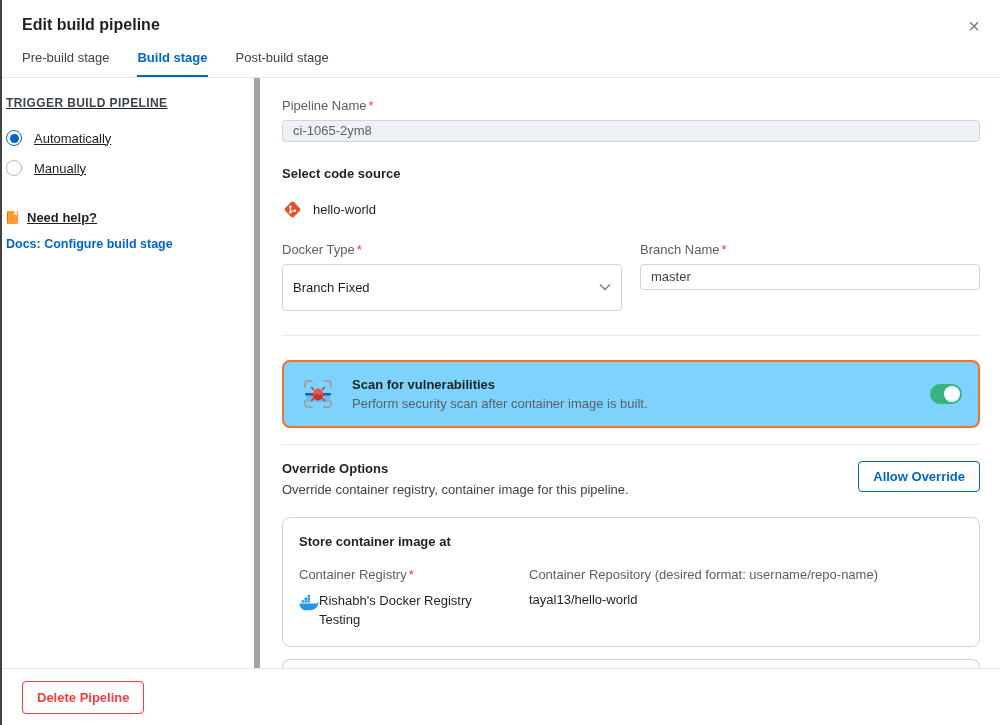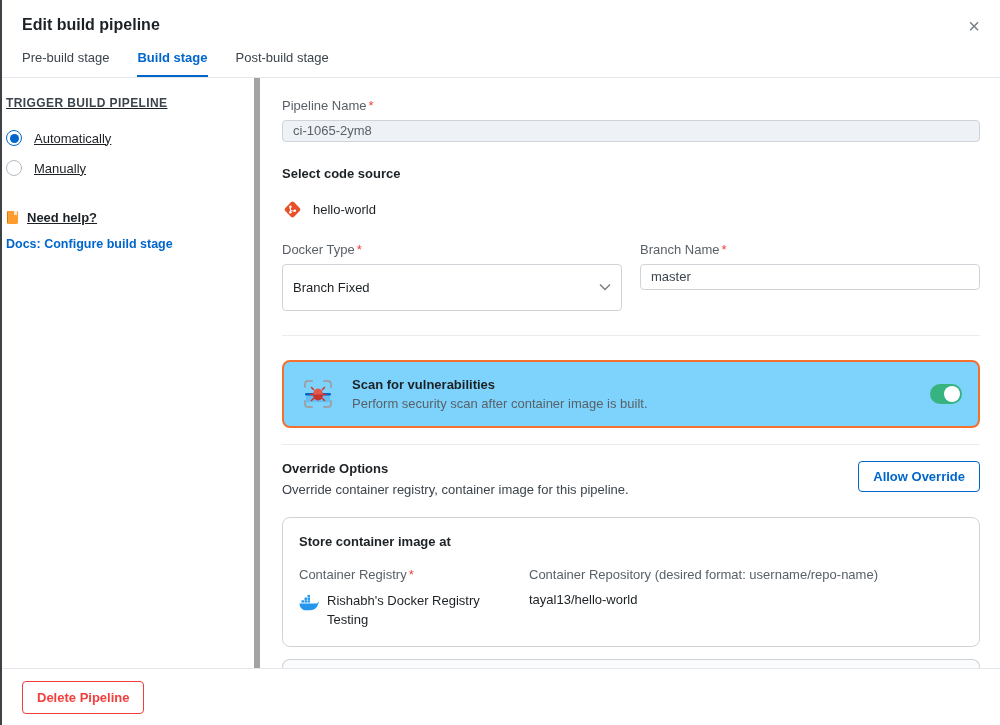--- a/index.html
+++ b/index.html
@@ -70,21 +70,21 @@
   .override-desc { font-size:13px; color:#3b444c; margin-top:6px; }
   .btn-outline-blue {
     font-family:inherit; font-size:13px; font-weight:bold; color:#0066cc;
     background:#fff; border:1px solid #0066cc; border-radius:4px;
     padding:7px 14px; cursor:pointer;
   }
   
   .store-card { border:1px solid #d0d4d9; border-radius:8px; padding:16px; margin-top:20px; }
   .store-grid { display:grid; grid-template-columns:230px 1fr; gap:0 0; margin-top:18px; }
   .store-lbl { font-size:13px; color:#596168; margin-bottom:10px; }
-  .registry-val { display:flex; align-items:flex-start; gap:8px; font-size:13px; color:#1c2125; max-width:200px; line-height:1.45; }
+  .registry-val { display:flex; align-items:flex-start; font-size:13px; color:#1c2125; max-width:200px; line-height:1.45; }
   .repo-val { font-size:13px; color:#1c2125; }
   .partial-card {
     height:11px; margin-top:12px; border:1px solid #d0d4d9; border-bottom:none;
     border-radius:8px 8px 0 0; background:#fbfcfd;
   }
   
   .footer {
     height:57px; min-height:57px; border-top:1px solid #e5e7eb; background:#fff;
     display:flex; align-items:center; justify-content:space-between; padding:0 20px;
   }

